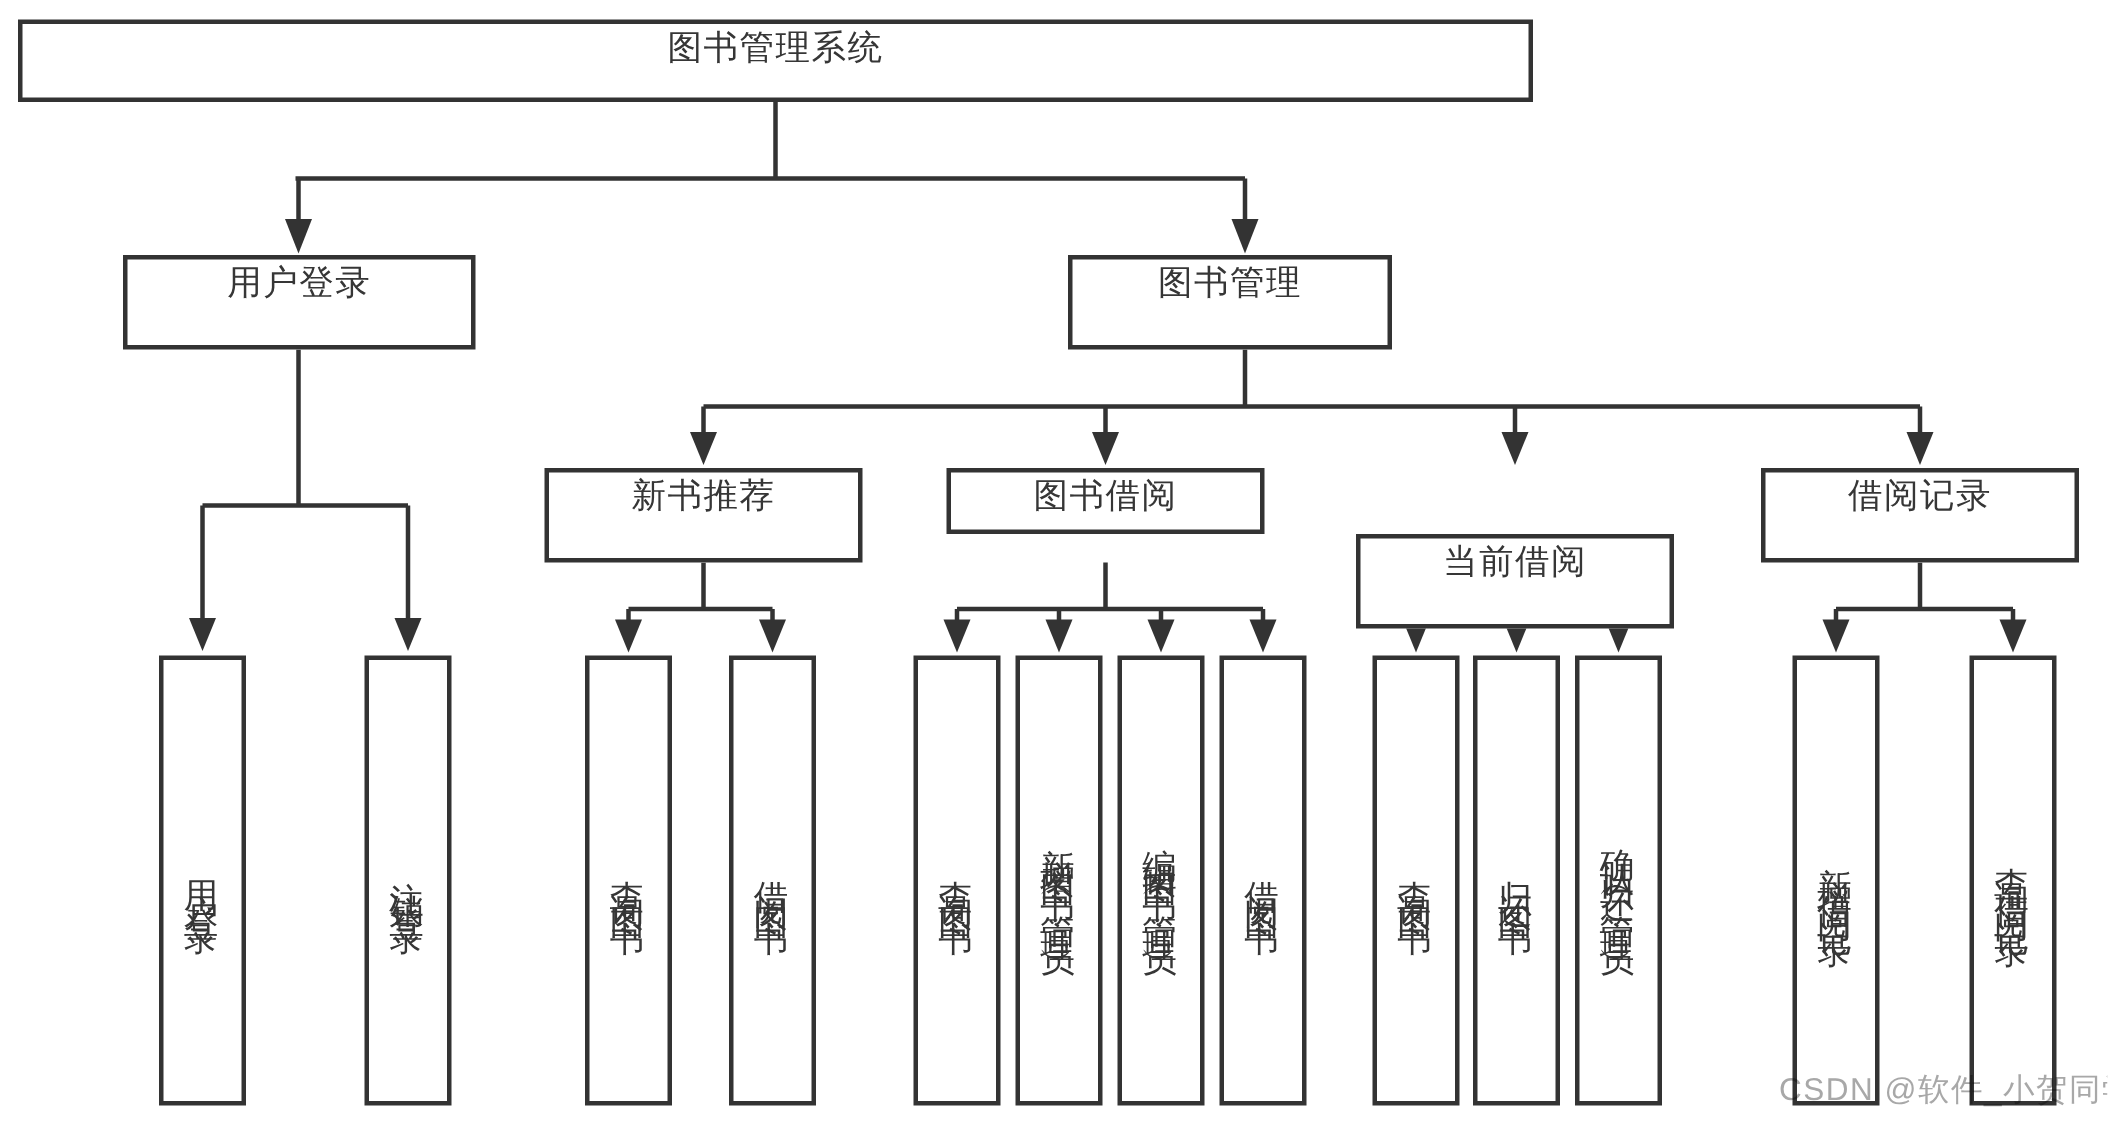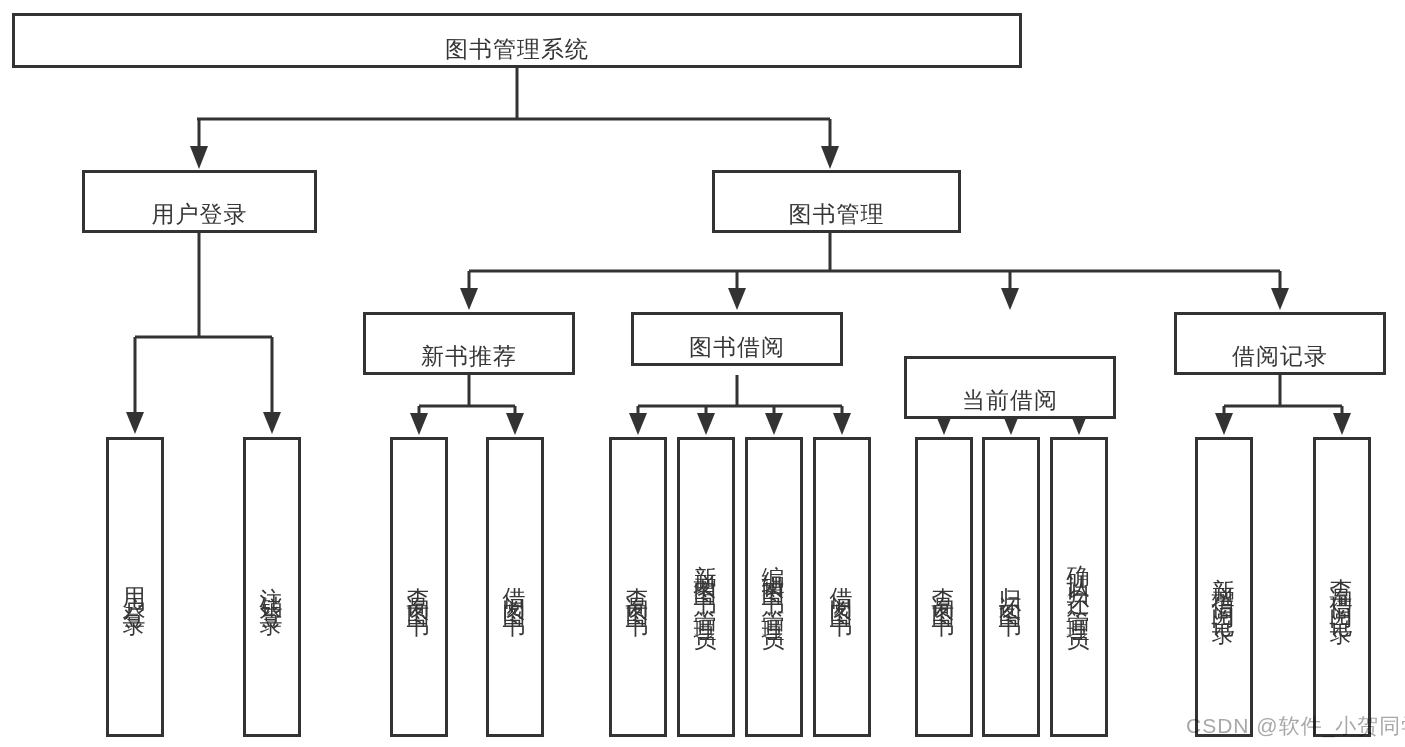--- a/index.html
+++ b/index.html
@@ -34,21 +34,21 @@
   .connectors polygon{
     fill:var(--line);
     stroke:none;
   }
   .box{
     position:absolute;
     box-sizing:border-box;
     border:3px solid var(--line);
     background:#ffffff;
     display:flex;
-    align-items:flex-end;
+    align-items:flex-start;
     justify-content:center;
     font-size:23px;
     color:var(--text);
     letter-spacing:1px;
     z-index:2;
   }
   .vbox{
     position:absolute;
     box-sizing:border-box;
     border:3px solid var(--line);
@@ -63,23 +63,23 @@
     text-orientation:mixed;
     font-size:23px;
     letter-spacing:9px;
     color:var(--text);
     overflow:hidden;
     z-index:2;
   }
   
   #root-box        {left:12px;  top:13px;  width:1010px; height:55px;}
   #user-login-box  {left:82px;  top:170px; width:235px;  height:63px;}
-  #book-mgmt-box   {left:712px; top:170px; width:249px;  height:63px;}
+  #book-mgmt-box   {left:712px; top:170px; width:216px;  height:63px;}
   #new-book-box    {left:363px; top:312px; width:212px;  height:63px;}
-  #book-borrow-box {left:631px; top:312px; width:212px;  height:54px;}
+  #book-borrow-box {left:631px; top:312px; width:212px;  height:44px;}
   #cur-borrow-box  {left:904px; top:312px; width:212px;  height:63px;margin-top:44px;}
   #records-box     {left:1174px;top:312px; width:212px;  height:63px;}
   
   #leaf-1 {left:106px;}
   #leaf-2 {left:243px;}
   #leaf-3 {left:390px;}
   #leaf-4 {left:486px;}
   #leaf-5 {left:609px;}
   #leaf-6 {left:677px;}
   #leaf-7 {left:745px;}

